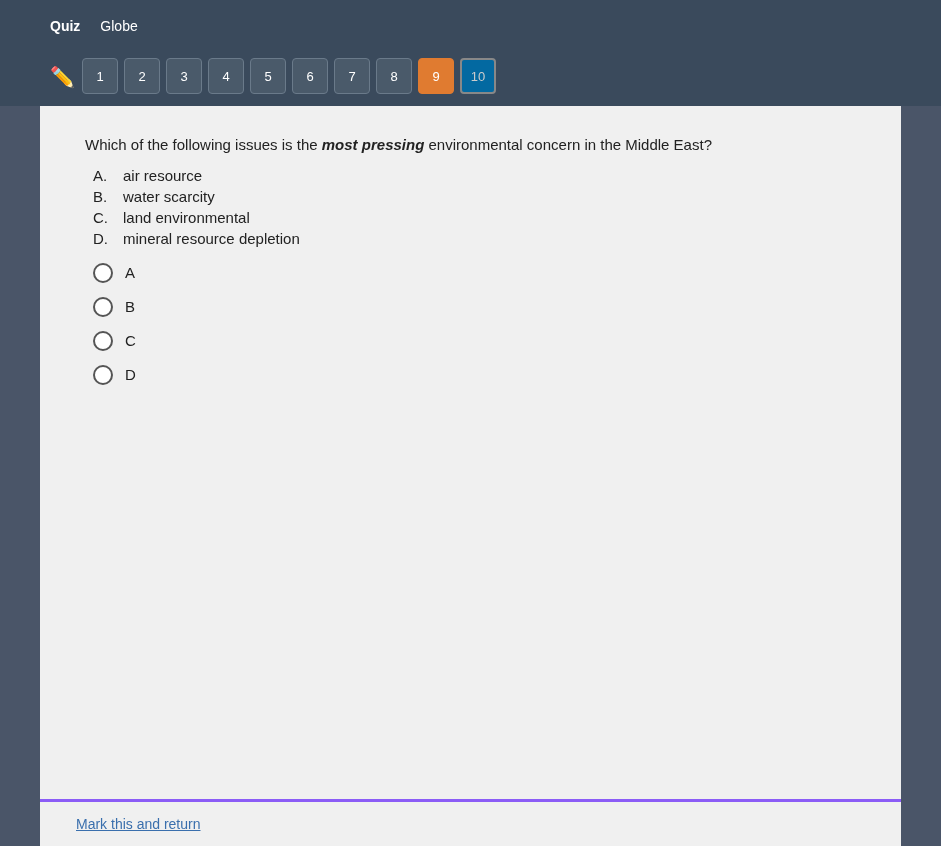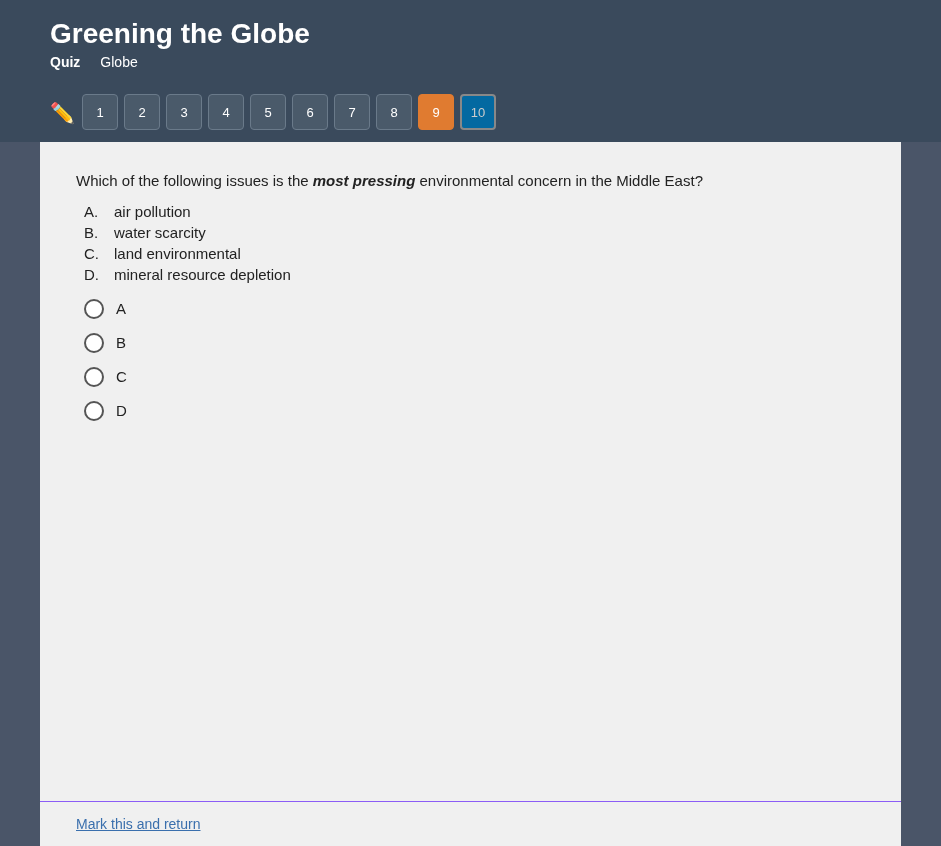--- a/index.html
+++ b/index.html
@@ -77,20 +77,21 @@
       margin: 0 40px;
       flex: 1;
       display: flex;
       flex-direction: column;
       min-height: 0;
     }
 
     .question-area {
       padding: 28px 28px 20px 36px;
       flex: 1;
+      margin-left: 9px;
     }
 
     .question-text {
       font-size: 15px;
       color: #222;
       margin-bottom: 10px;
       line-height: 1.5;
     }
 
     .question-text em {
@@ -146,21 +147,21 @@
       flex-shrink: 0;
     }
 
     .radio-option-label {
       font-size: 15px;
       color: #222;
     }
 
     .bottom-bar {
       background: #f0f0f0;
-      border-top: 1px solid #8b5cf6;
+      border-top: 3px solid #8b5cf6;
       padding: 14px 36px;
       display: flex;
       align-items: center;
       justify-content: space-between;
     }
 
     .mark-return-link {
       color: #3a6fad;
       font-size: 14px;
       text-decoration: underline;
@@ -222,21 +223,20 @@
       flex: 1;
       display: flex;
       flex-direction: column;
       min-height: 0;
     }
   </style>
 </head>
 <body>
 
 <div class="top-bar">
-  <div class="quiz-title">Greening the Globe</div>
   <div class="quiz-subtitle">
     <span class="quiz-label">Quiz</span>
     <span class="quiz-status">Globe</span>
   </div>
 </div>
 
 <div class="question-nav">
   <div style="position:relative; width:22px; height:22px; margin-right:4px;">
     <span style="color:white; font-size:20px;">✏️</span>
   </div>
@@ -254,21 +254,21 @@
 
 <div class="wrapper">
   <div class="main-content">
     <div class="question-area">
       <p class="question-text">
         Which of the following issues is the <em>most pressing</em> environmental concern in the Middle East?
       </p>
       <div class="answer-list">
         <div class="answer-list-item">
           <span class="answer-label">A.</span>
-          <span>air pollution</span>
+          <span>air resource</span>
         </div>
         <div class="answer-list-item">
           <span class="answer-label">B.</span>
           <span>water scarcity</span>
         </div>
         <div class="answer-list-item">
           <span class="answer-label">C.</span>
           <span>land environmental</span>
         </div>
         <div class="answer-list-item">

